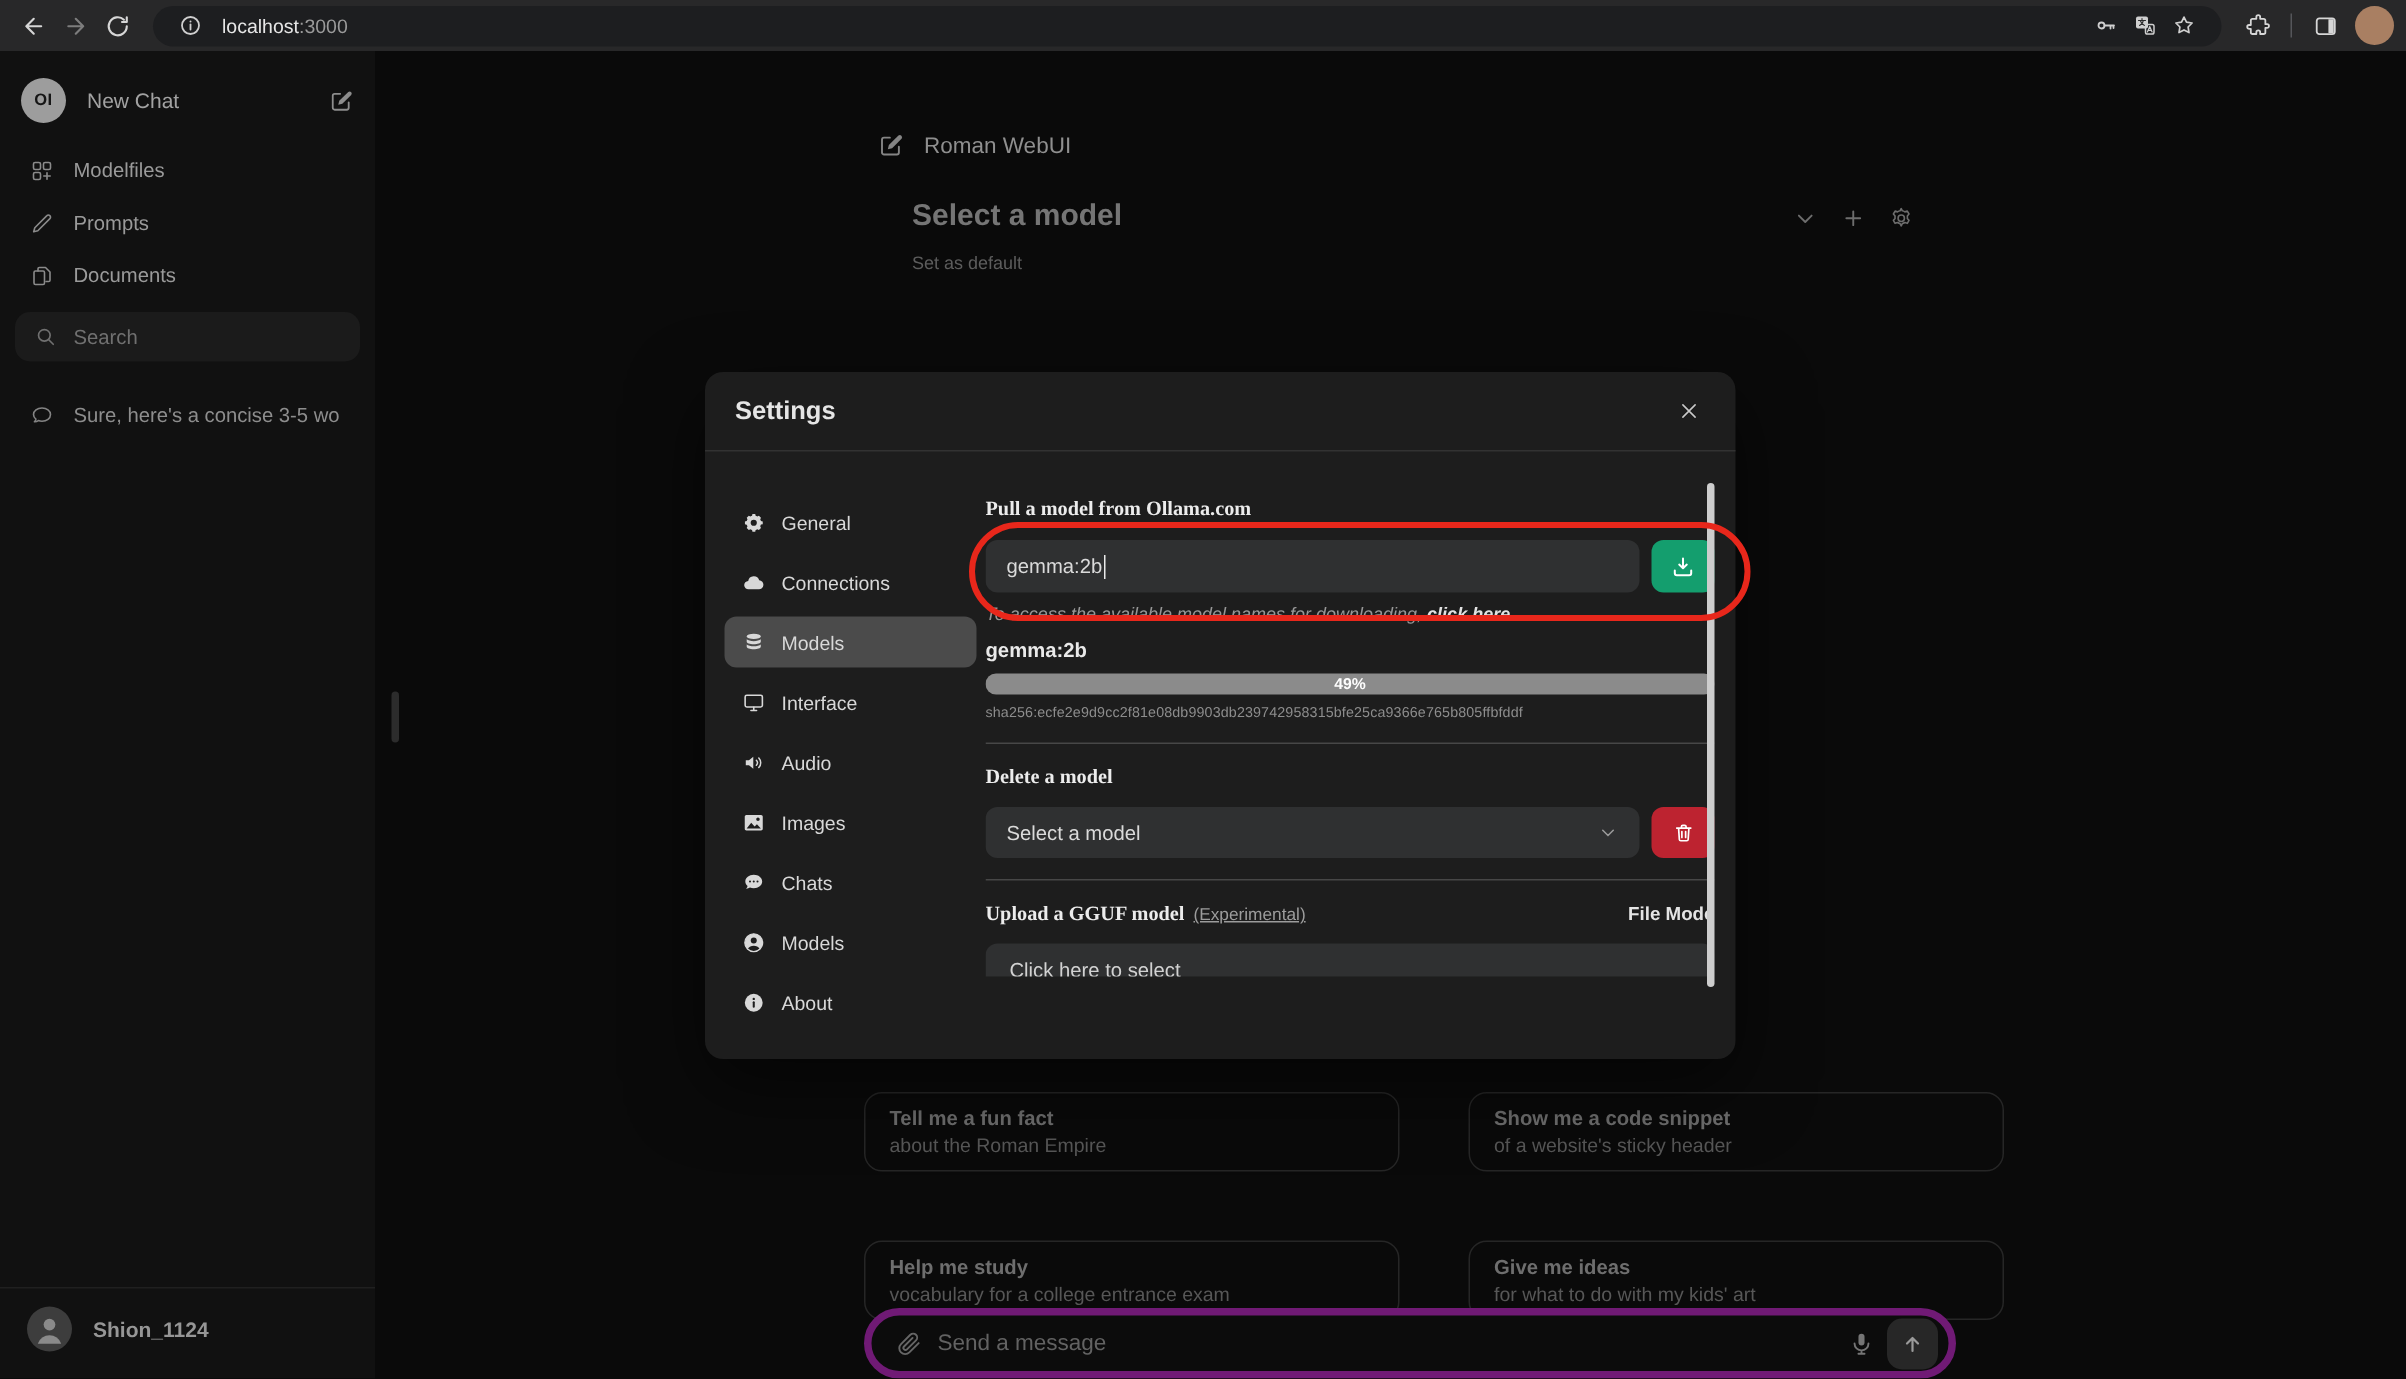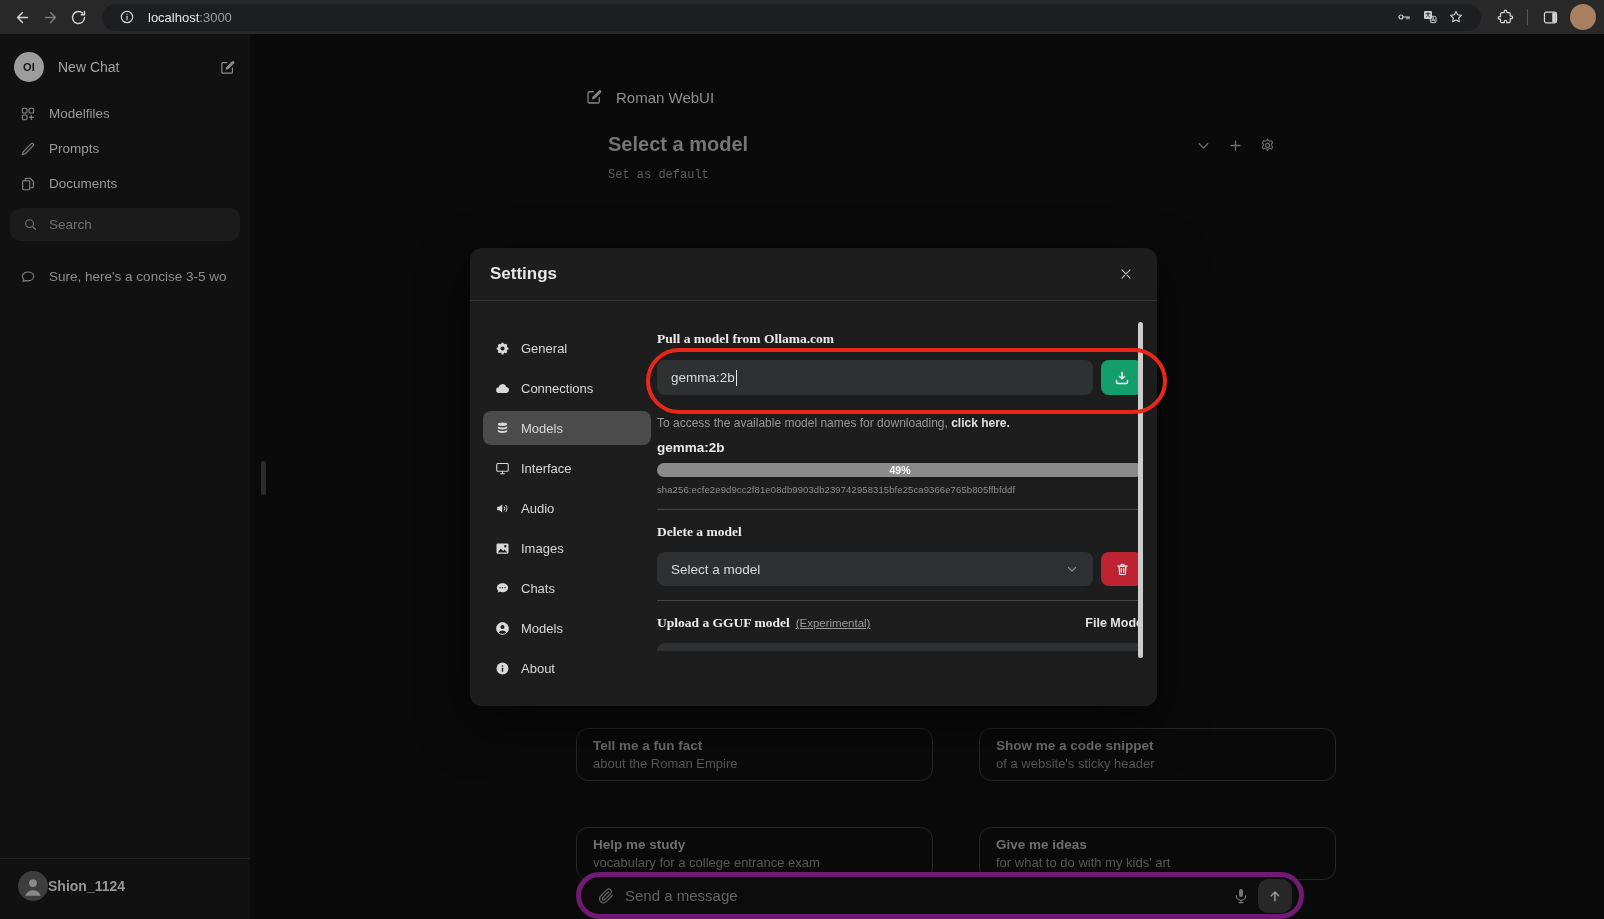--- a/index.html
+++ b/index.html
@@ -32,33 +32,33 @@
   .sb-edit svg { width:17px; height:17px; }
   .sb-item { height:35px; display:flex; align-items:center; gap:13px; padding:0 12px; border-radius:8px; color:#9a9a9a; font-size:13.5px; font-weight:500; }
   .sb-item svg { width:16px; height:16px; color:#8b8b8b; flex:none; }
   .sb-search { margin:7px 2px 0 2px; height:33px; background:#1b1b1b; border-radius:10px; display:flex; align-items:center; gap:11px; padding:0 13px; color:#707070; font-size:13.5px; }
   .sb-search svg { width:15px; height:15px; flex:none; }
   .sb-chats { margin-top:18px; }
   .sb-chat { height:35px; display:flex; align-items:center; gap:13px; padding:0 12px; color:#8d8d8d; font-size:13.5px; white-space:nowrap; overflow:hidden; }
   .sb-chat svg { width:16px; height:16px; flex:none; color:#848484; }
   .sb-chat span { overflow:hidden; }
   .sb-sp { flex:1; }
-  .sb-user { border-top:1px solid #202020; margin:0 -8px; padding:12px 18px 18px 18px; display:flex; align-items:center; }
+  .sb-user { border-top:1px solid #202020; margin:0 -8px; padding:12px 18px 18px 18px; display:flex; align-items:center; gap:14px; }
   .sb-avatar { width:30px; height:30px; border-radius:50%; background:#3d3d3d; overflow:hidden; display:flex; align-items:center; justify-content:center; }
   .sb-avatar svg { width:26px; height:26px; }
   .sb-username { font-size:14px; font-weight:600; color:#969696; }
 
   .main { position:relative; flex:1; background:#0a0a0a; }
   .main-nav { position:absolute; left:335px; top:54px; display:flex; align-items:center; gap:13px; color:#8f8f8f; }
   .main-nav svg { width:18px; height:18px; color:#858585; }
   .main-nav-title { font-size:15px; font-weight:500; }
   .hero-title { position:absolute; left:358px; top:99px; font-size:20px; font-weight:700; color:#757575; }
   .hero-icons { position:absolute; left:945px; top:103px; display:flex; align-items:center; gap:15px; color:#6d6d6d; }
   .hero-icons svg { width:17px; height:17px; }
-  .hero-sub { position:absolute; left:358px; top:134px; font-size:12px; color:#5c5c5c;font-family:Liberation Mono, monospace; }
+  .hero-sub { position:absolute; left:358px; top:134px; font-size:12px; color:#5c5c5c; }
 
   .cards { position:absolute; left:326px; top:694px; width:728px; display:grid; grid-template-columns:357px 357px; column-gap:14px; row-gap:15px;gap:46px; }
   .card { height:53px; border:1px solid #262626; border-radius:12px; padding:9px 16px; }
   .card-title { font-size:13.5px; font-weight:600; color:#6e6e6e; }
   .card-sub { font-size:13px; color:#575757; margin-top:3px; }
 
   .msg-bar { position:absolute; left:326px; top:838px; width:728px; height:47px; border:5px solid #701a75; border-radius:24px; display:flex; align-items:center; padding:0 7px 0 16px; background:#0c0c0c; }
   .msg-bar .clip { color:#666; display:inline-flex; } .msg-bar .clip svg { width:18px; height:18px; }
   .msg-ph { margin-left:10px; font-size:15px; color:#626262; flex:1; }
   .msg-mic { color:#757575; display:inline-flex; margin-right:8px; } .msg-mic svg { width:18px; height:18px; }
@@ -79,21 +79,21 @@
   .tab { height:34px; display:flex; align-items:center; gap:11px; padding:0 12px; border-radius:8px; margin-bottom:6px; color:#d8d8d8; font-size:13px; font-weight:500; }
   .tab.active { background:#4b4b4b; }
   .tab svg { width:15px; height:15px; flex:none; }
   .panel { flex:1; margin-left:6px; height:320px; overflow:hidden; color:#eaeaea; }
   .p-heading { font-size:13.5px; font-weight:700; color:#ececec;font-family:Liberation Serif, serif; }
   .pull-row { display:flex; gap:8px; margin-top:13px; }
   .text-input { flex:1; height:35px; background:#2f3031; border-radius:8px; display:flex; align-items:center; padding:0 14px; font-size:13.5px; color:#dadada; }
   .caret { display:inline-block; width:1.5px; height:16px; background:#eaeaea; margin-left:1px; }
   .btn-green { width:42px; height:35px; border-radius:8px; background:#149e6e; display:flex; align-items:center; justify-content:center; color:#fff; flex:none; }
   .btn-green svg { width:16px; height:16px; }
-  .p-note { margin-top:21px; font-size:12px; color:#979797; }
+  .p-note { margin-top:7px; font-size:12px; color:#979797;font-style:italic; }
   .p-note strong { color:#e2e2e2; font-weight:700; }
   .dl-name { margin-top:10px; font-size:13.5px; font-weight:700; color:#e9e9e9; }
   .progress { margin-top:8px; height:14px; border-radius:7px; background:#8b8b8b; display:flex; align-items:center; justify-content:center; }
   .progress span { font-size:10.5px; font-weight:700; color:#fdfdfd; }
   .hash { margin-top:7px; font-size:9.5px; color:#8d8d8d; letter-spacing:.1px; }
   .p-hr { border:none; border-top:1px solid #474747; margin:14px 0; }
   .del-row { display:flex; gap:8px; margin-top:12px; }
   .select { flex:1; height:34px; background:#2f3031; border-radius:8px; display:flex; align-items:center; padding:0 14px; font-size:13.5px; color:#dadada; }
   .select .chev { margin-left:auto; color:#9a9a9a; display:inline-flex; }
   .select .chev svg { width:14px; height:14px; }

